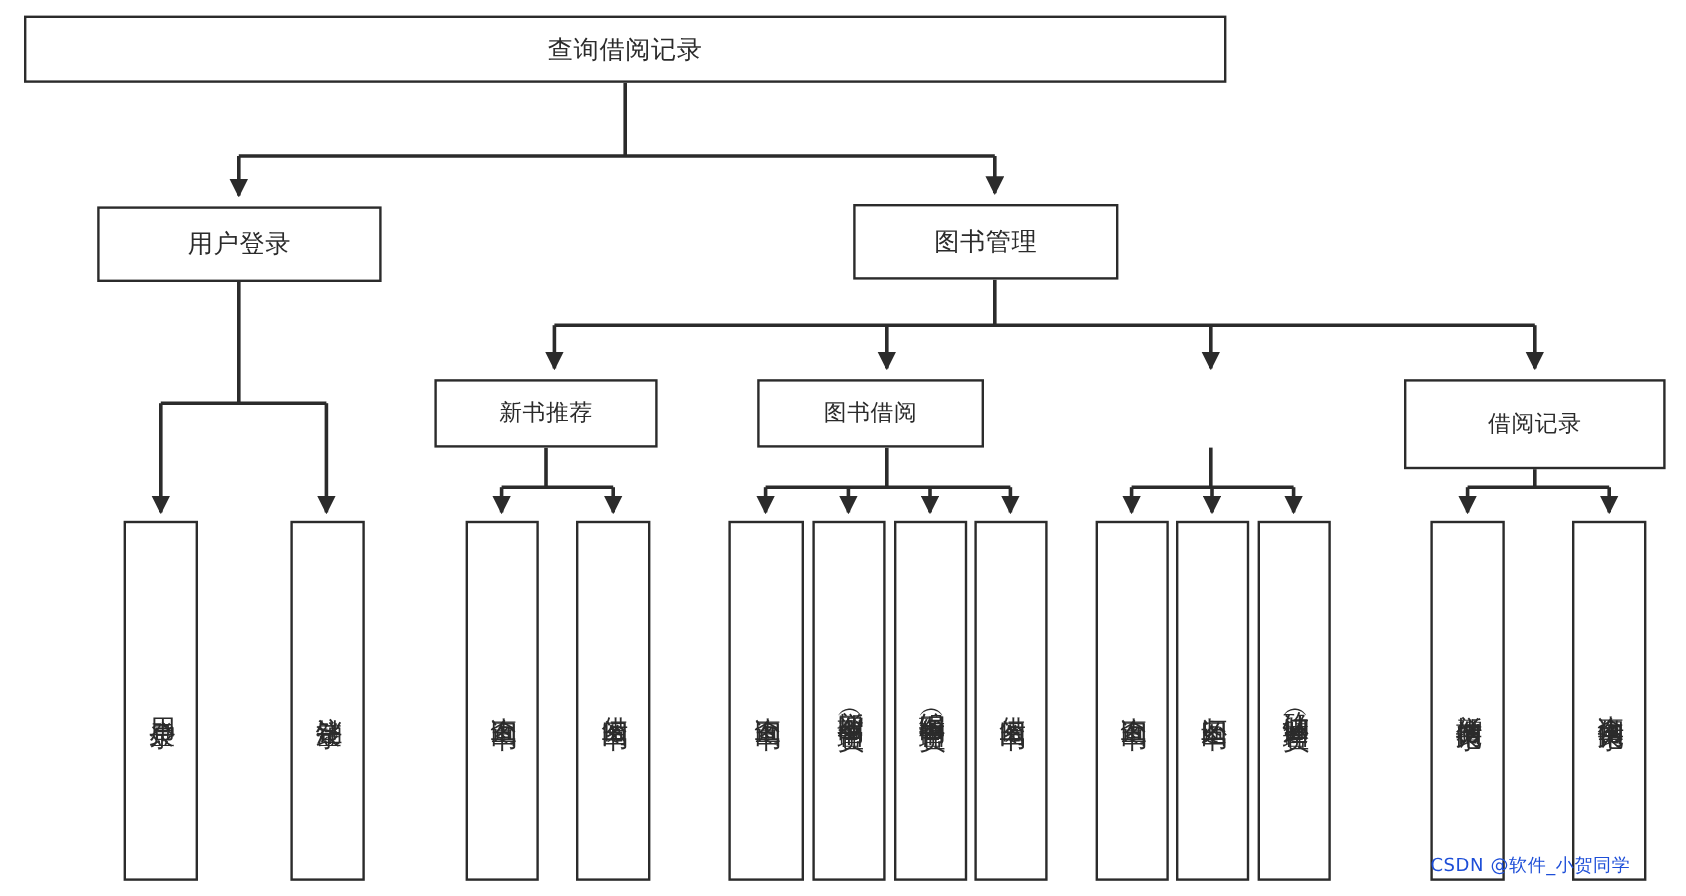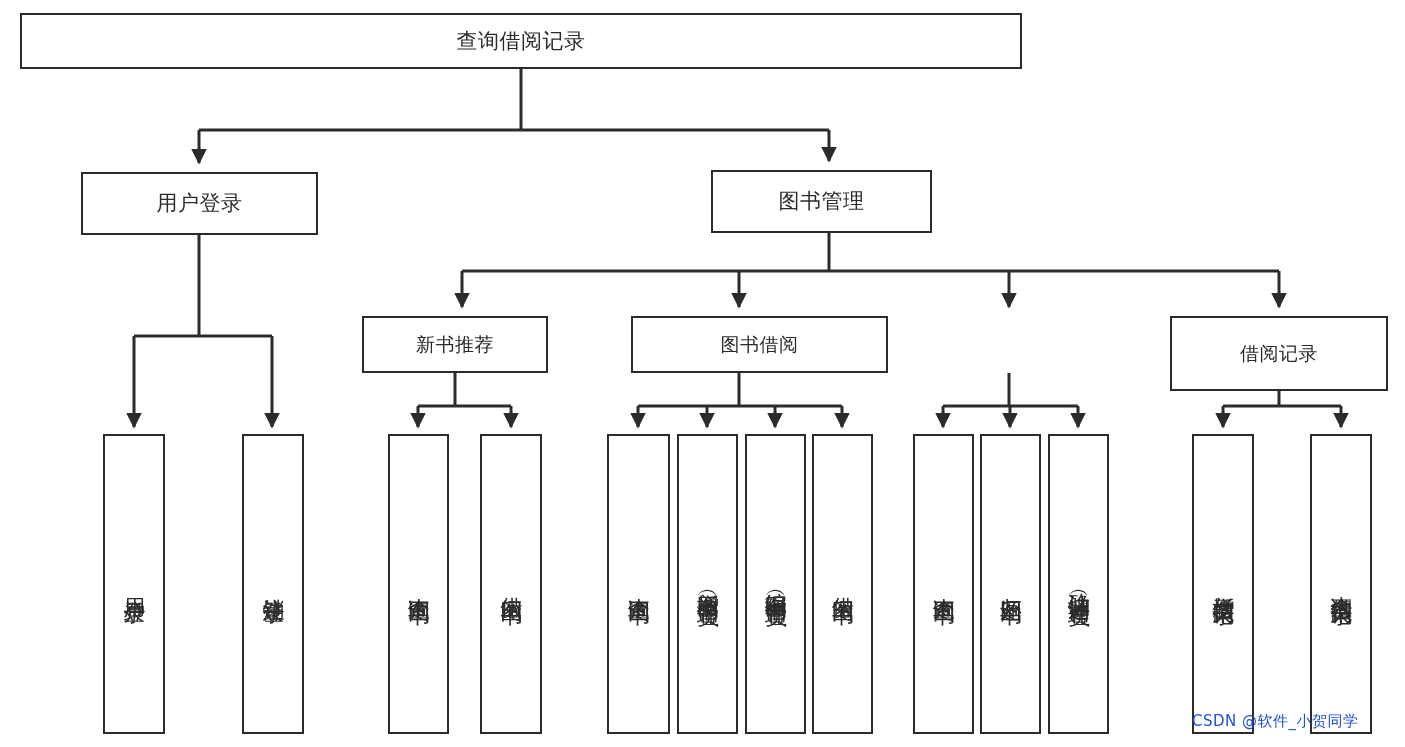--- a/index.html
+++ b/index.html
@@ -43,21 +43,21 @@
   }
   
   #n-root { left: 20px; top: 13px; width: 1002px; height: 56px; }
   #n-root .lbl { font-size: 21px; }
   
   #n-login   { left: 81px;  top: 172px; width: 237px; height: 63px; }
   #n-booksys { left: 711px; top: 170px; width: 221px; height: 63px; }
   .lvl1 .lbl { font-size: 21px; }
   
   #n-newbook { left: 362px;  top: 316px; width: 186px; height: 57px; }
-  #n-borrow  { left: 631px;  top: 316px; width: 257px; height: 57px; }
+  #n-borrow  { left: 631px;  top: 316px; width: 189px; height: 57px; }
   #n-current { left: 900px;  top: 316px; width: 218px; height: 57px; }
   #n-record  { left: 1170px; top: 316px; width: 218px; height: 75px; }
   .lvl2 .lbl { font-size: 19px; }
   
   .leaf {
     top: 434px;
     height: 300px;
     padding: 6px 0;
   }
   .leaf .lbl {

